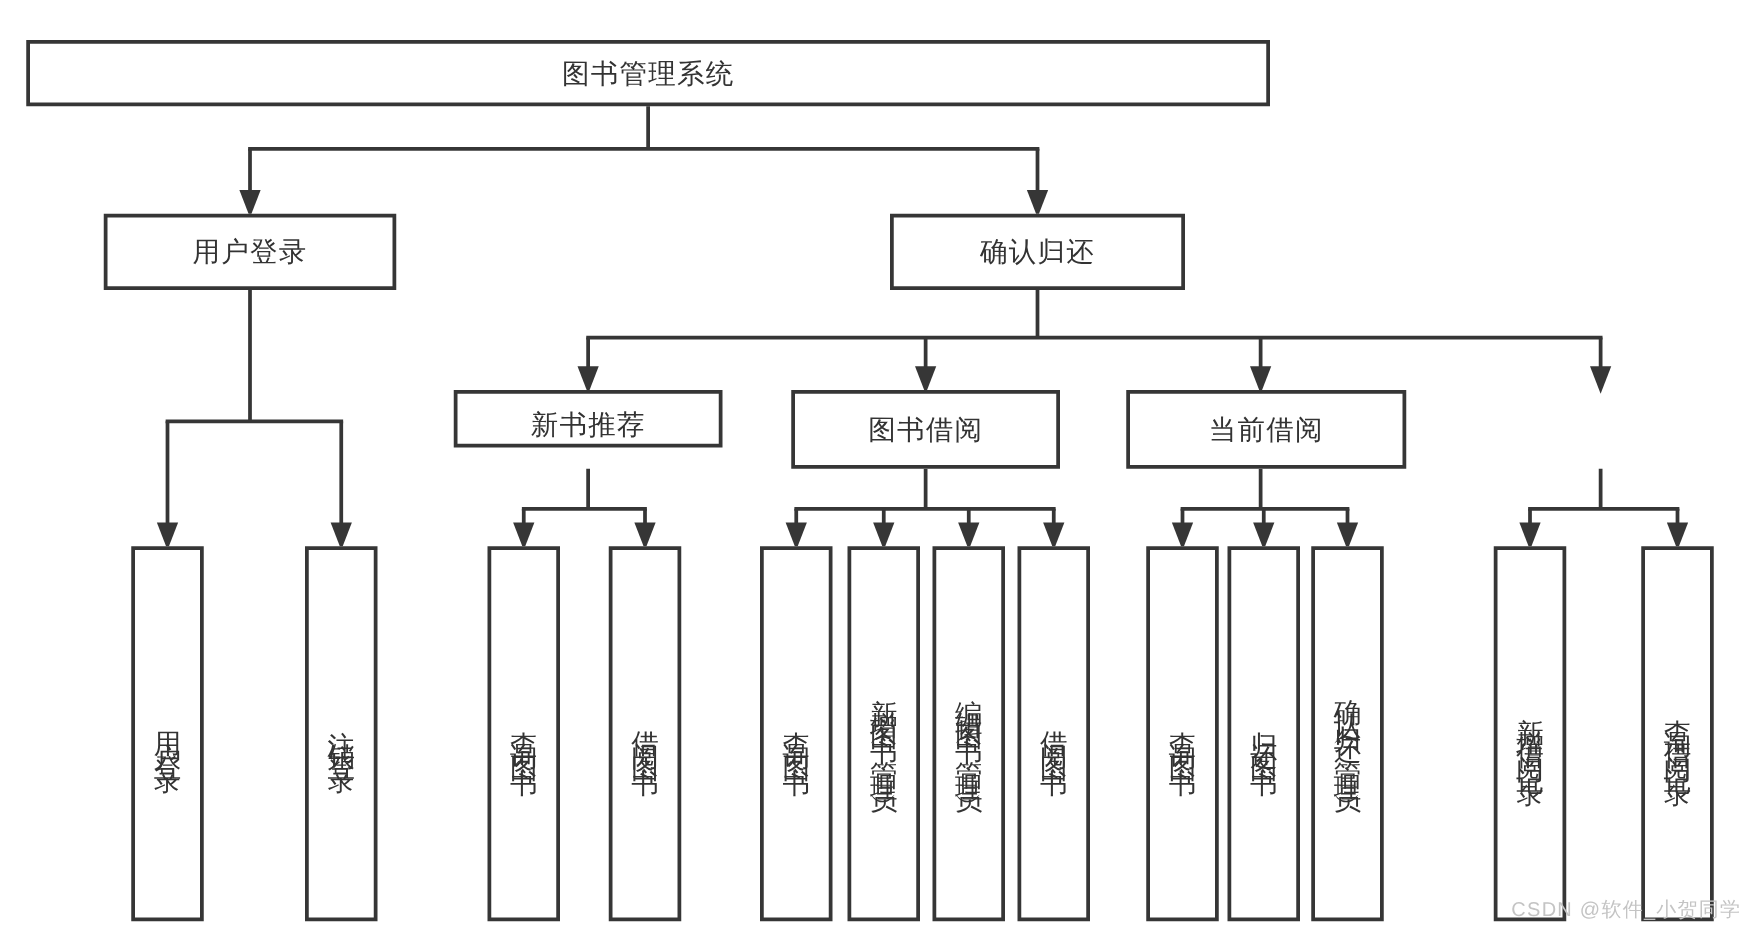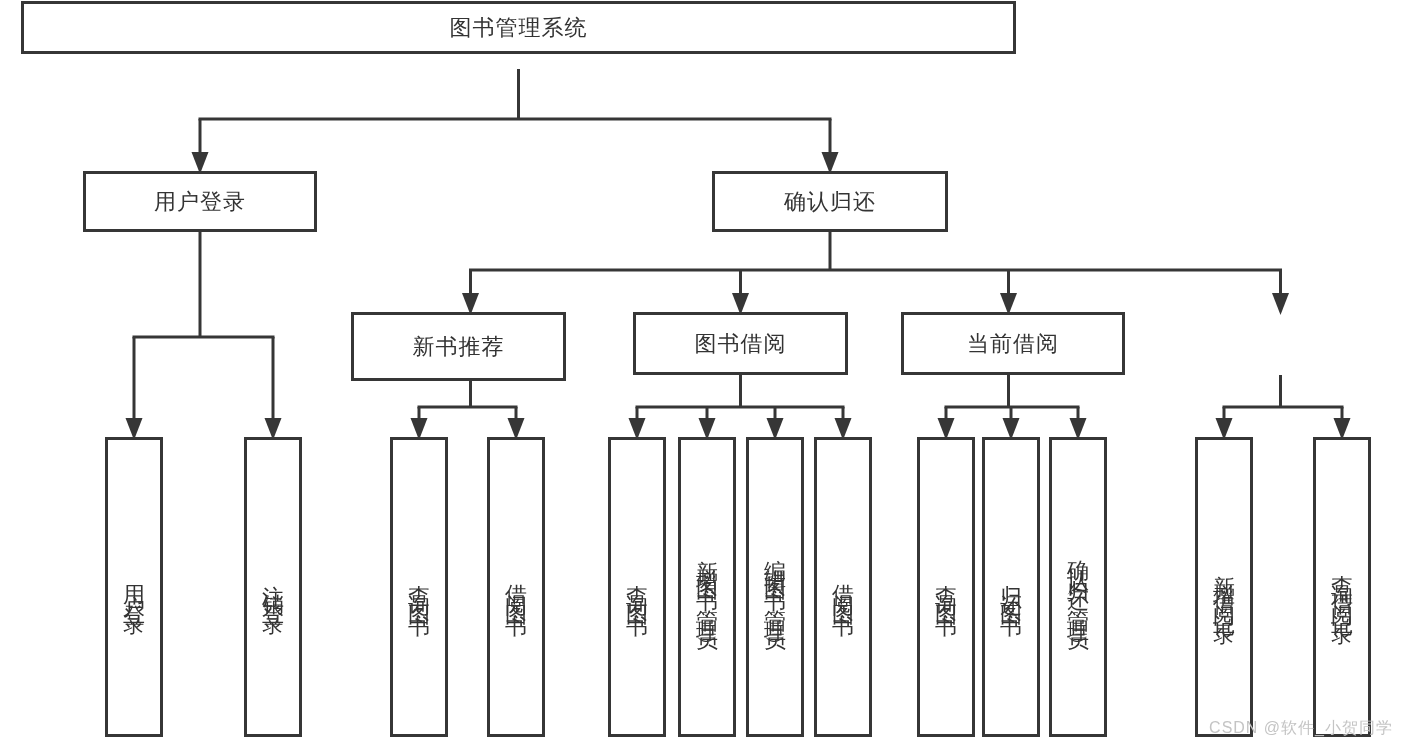--- a/index.html
+++ b/index.html
@@ -98,30 +98,30 @@
       <line x1="1078" y1="407" x2="1078" y2="424" stroke="#363636" stroke-width="3"></line>
       <polygon points="1069.5,418 1086.5,418 1078,440" fill="#363636"></polygon>
       <line x1="1280.5" y1="375" x2="1280.5" y2="407" stroke="#363636" stroke-width="3"></line>
       <line x1="1222.5" y1="407" x2="1343.5" y2="407" stroke="#363636" stroke-width="3"></line>
       <line x1="1224" y1="407" x2="1224" y2="424" stroke="#363636" stroke-width="3"></line>
       <polygon points="1215.5,418 1232.5,418 1224,440" fill="#363636"></polygon>
       <line x1="1342" y1="407" x2="1342" y2="424" stroke="#363636" stroke-width="3"></line>
       <polygon points="1333.5,418 1350.5,418 1342,440" fill="#363636"></polygon>
     </svg>
   <div id="watermark" style="color: rgb(196, 196, 196);">CSDN @软件_小贺同学</div>
-<div class="node" style="left: 21px; top: 1px; width: 995px; height: 53px;">
+<div class="node" style="left: 21px; top: 32px; width: 995px; height: 53px;">
       <span class="label">图书管理系统</span>
     </div>
     <div class="node" style="left: 83px; top: 171px; width: 234px; height: 61px;">
       <span class="label">用户登录</span>
     </div>
     <div class="node" style="left: 712px; top: 171px; width: 236px; height: 61px;">
       <span class="label">确认归还</span>
     </div>
-    <div class="node" style="left: 351px; top: 312px; width: 215px; height: 69px;">
+    <div class="node" style="left: 363px; top: 312px; width: 215px; height: 46px; align-items: flex-end;">
       <span class="label">新书推荐</span>
     </div>
     <div class="node" style="left: 633px; top: 312px; width: 215px; height: 63px;">
       <span class="label">图书借阅</span>
     </div>
     <div class="node" style="left: 901px; top: 312px; width: 224px; height: 63px;">
       <span class="label">当前借阅</span>
     </div>
     <div class="node vertical" style="left: 105px; top: 437px; width: 58px; height: 300px;">
       <span class="label">用户登录</span>

